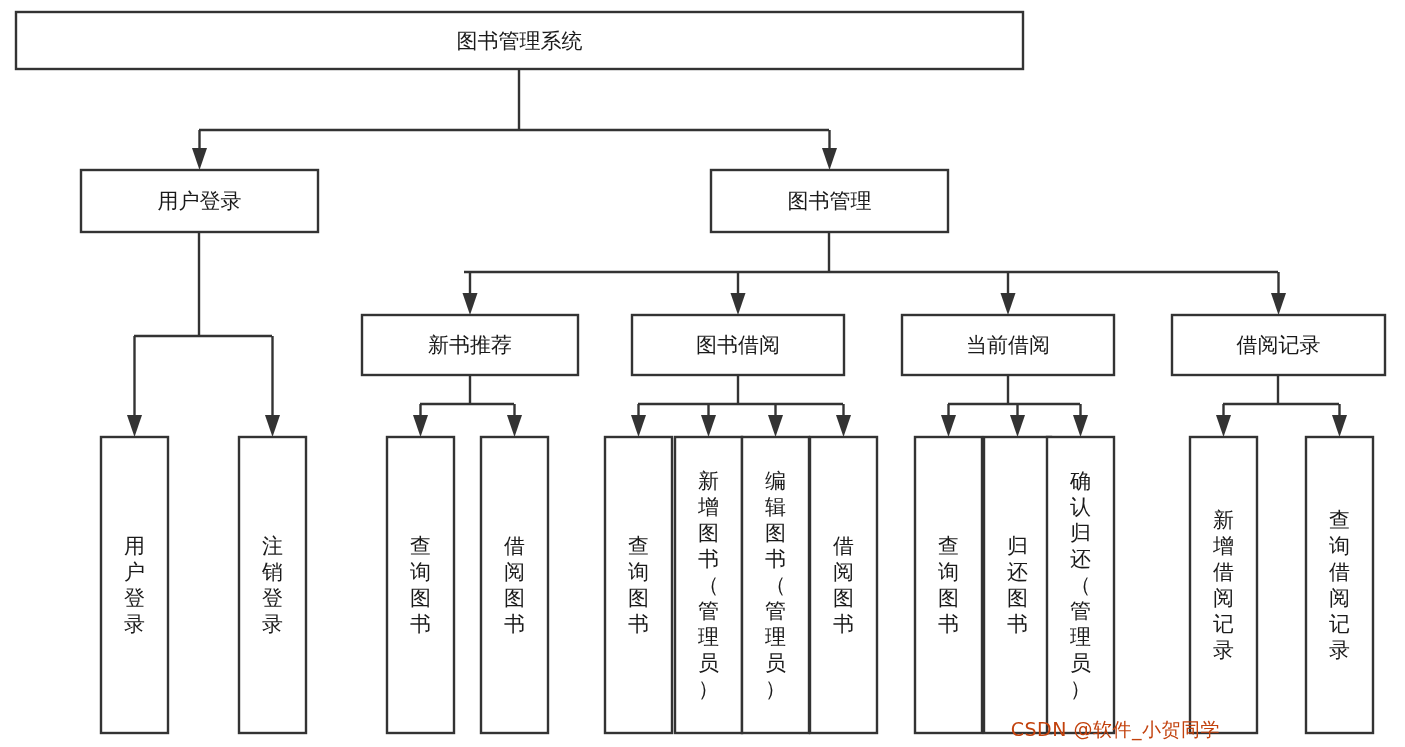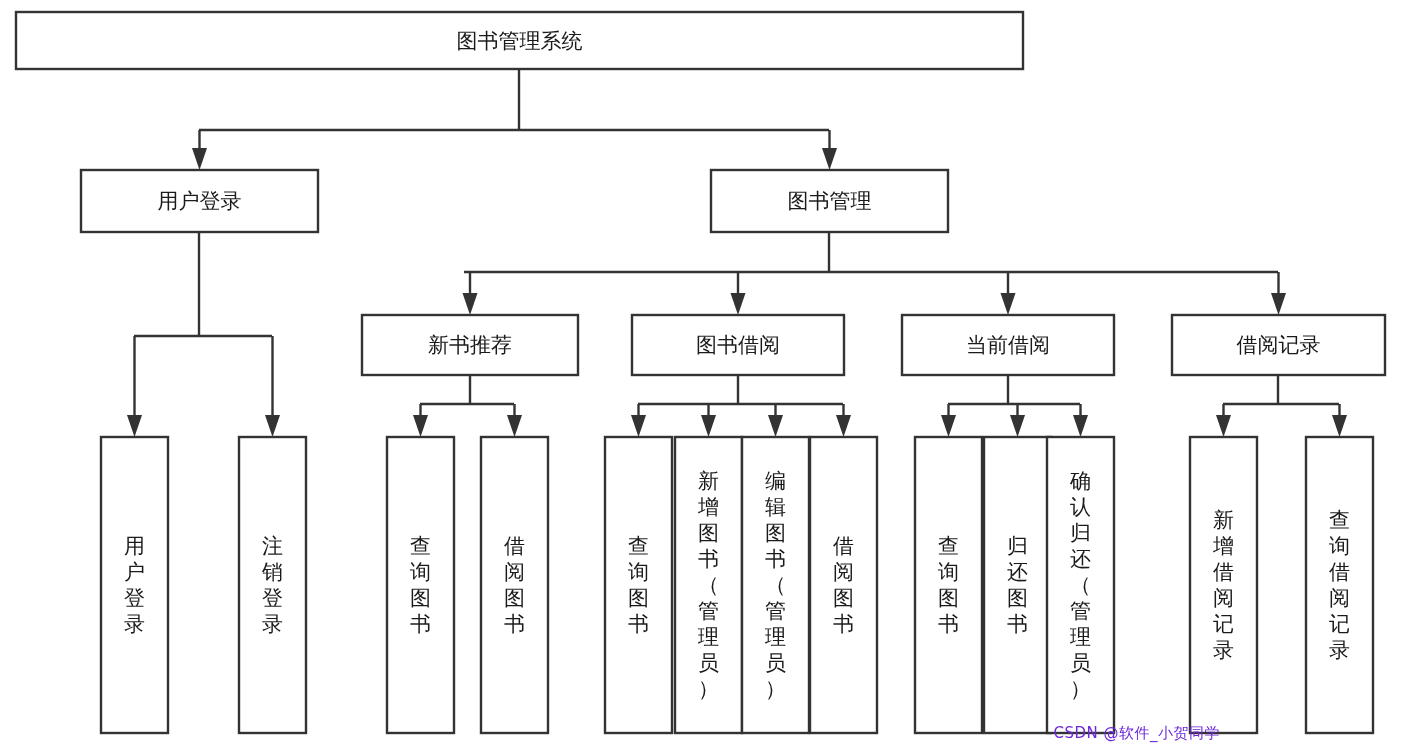--- a/index.html
+++ b/index.html
@@ -52,22 +52,22 @@
     fill: #1a1a1a;
     font-family: "DejaVu Sans", "Liberation Sans", sans-serif;
     font-size: 21px;
     text-anchor: middle;
   }
   .watermark {
     position: absolute;
     right: 12px;
     bottom: 4px;
     font-family: "DejaVu Sans", "Liberation Sans", sans-serif;
-    font-size: 15px;
-    color: #6d28d9;
+    font-size: 19px;
+    color: #c2410c;
     white-space: nowrap;
     letter-spacing: 0.5px;
   }
 </style>
 </head>
 <body>
 
 <div id="diagram-root">
 
   <svg id="tree-svg" viewBox="0 0 1405 747">

